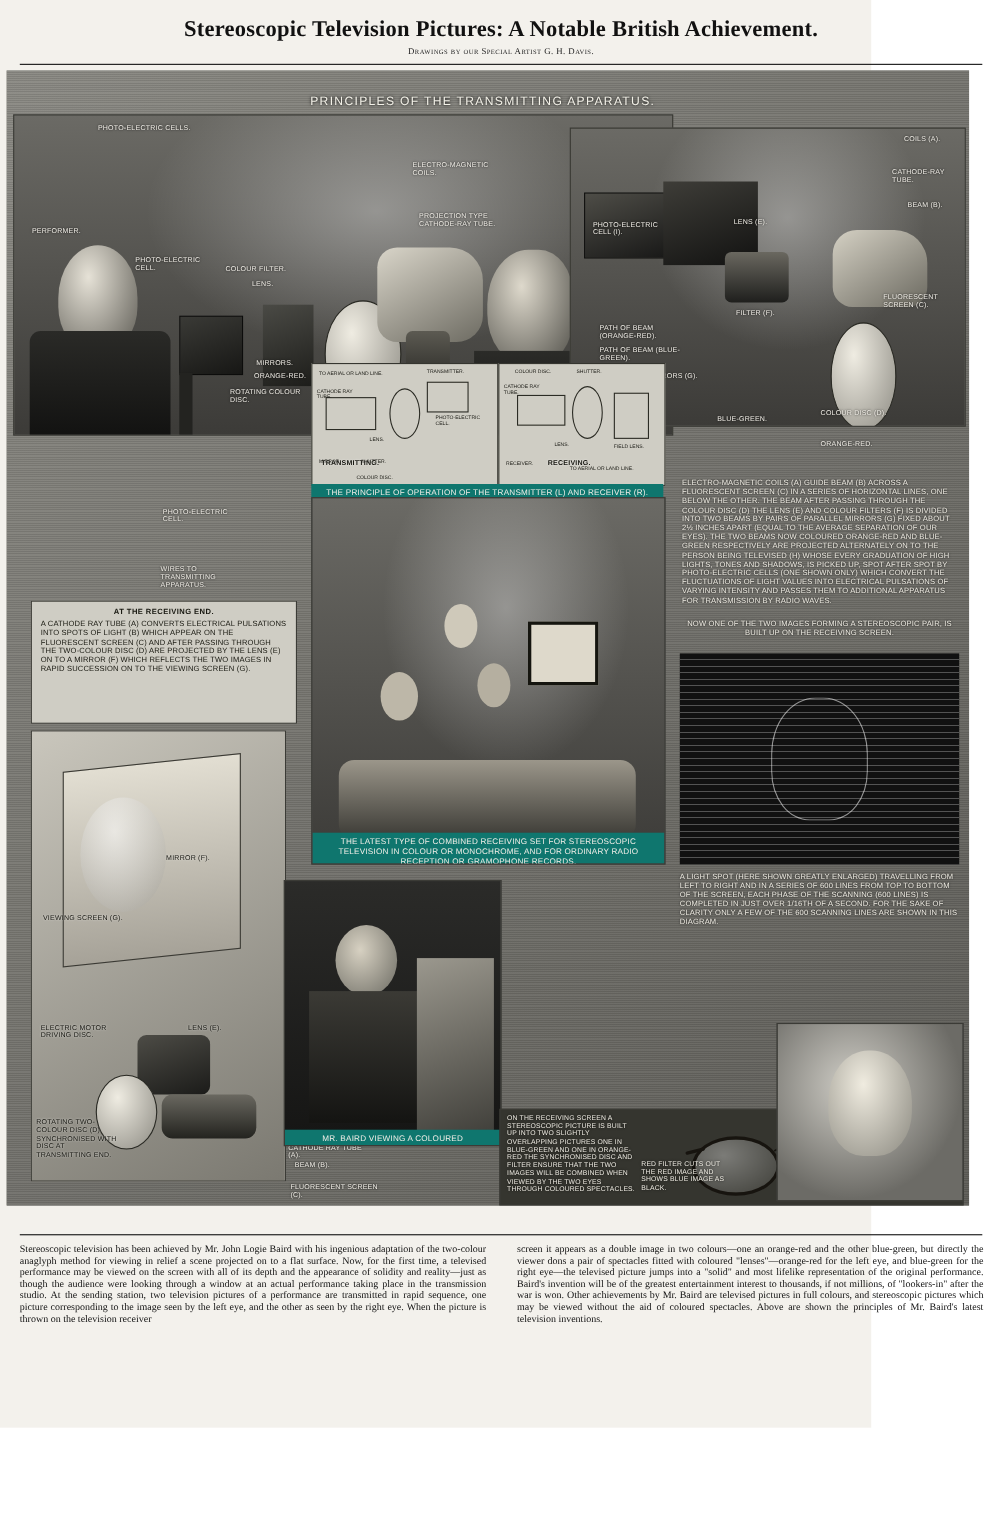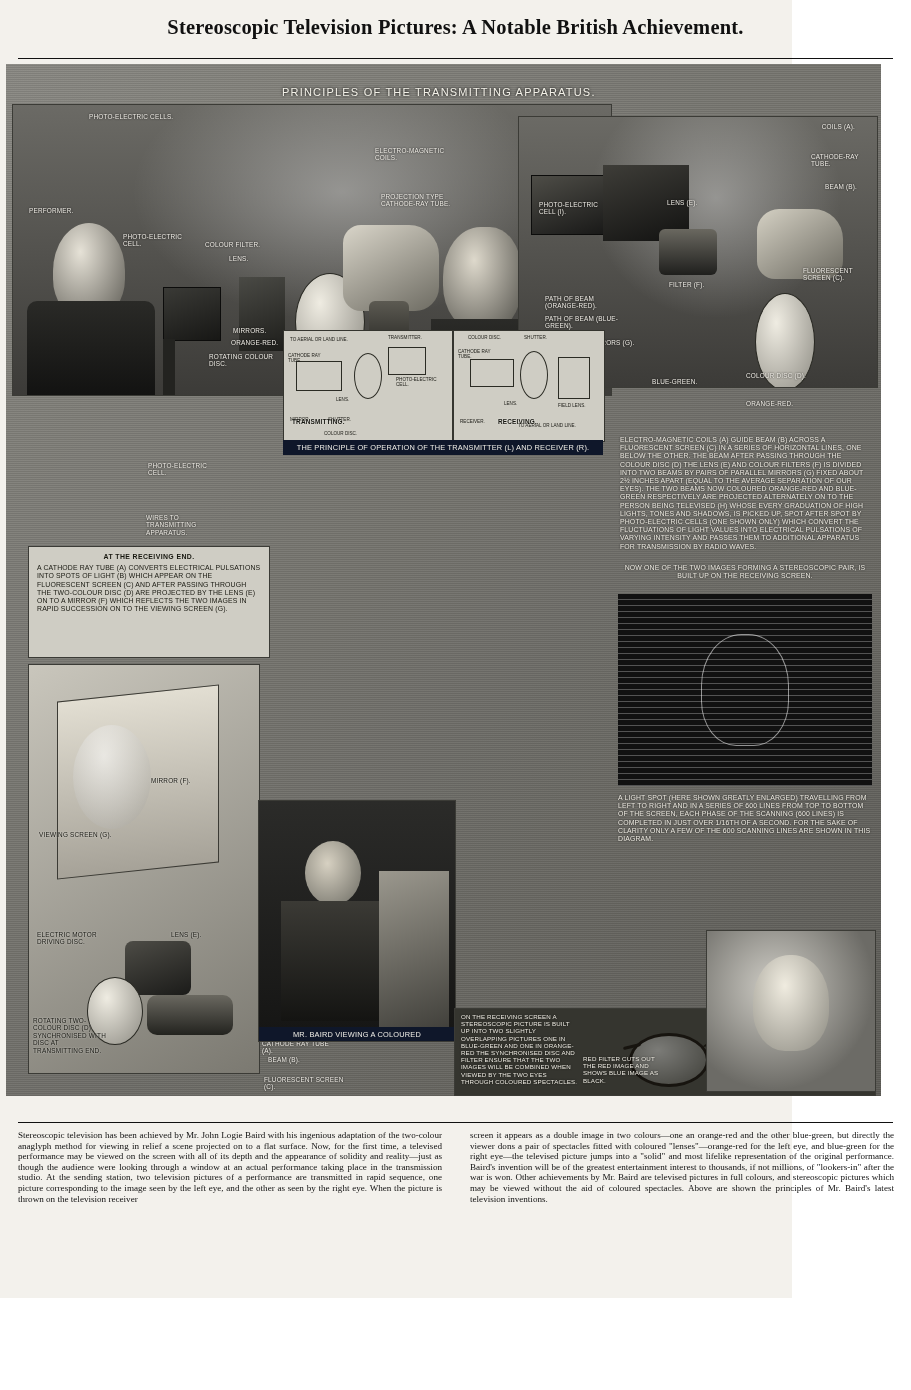--- a/index.html
+++ b/index.html
@@ -32,21 +32,21 @@
   .ph{position:absolute;inset:0;}
   .ph.grain{background:
       repeating-linear-gradient(0deg, rgba(0,0,0,.08) 0 1px, rgba(255,255,255,.03) 1px 2px),
       linear-gradient(135deg,#8b8a84,#5e5d58);}
   .ph.soft{background:radial-gradient(ellipse at 40% 35%, #cfcdc6, #6c6b66 70%);}
   .ph.studio{background:
       radial-gradient(ellipse at 55% 30%, rgba(255,255,255,.35), rgba(0,0,0,0) 45%),
       linear-gradient(180deg,#6b6a65 0%,#3c3b38 100%);}
   .ph.vdark{background:linear-gradient(180deg,#2b2b29,#151514);}
 
-  .capbar{position:absolute;left:0;right:0;bottom:0;background:#0f172a;color:#f0eee7;
+  .capbar{position:absolute;left:0;right:0;bottom:0;background:#0f766e;color:#f0eee7;
           font-family:"Liberation Sans",sans-serif;font-size:7.4px;line-height:9.2px;
           letter-spacing:.2px;text-align:center;padding:3px 4px;box-sizing:border-box;}
 
   .lbl{position:absolute;font-family:"Liberation Sans",sans-serif;font-size:6.4px;
        line-height:7.4px;letter-spacing:.2px;color:#f2efe8;text-shadow:0 0 2px rgba(0,0,0,.9);}
   .lbl.dk{color:#15150f;text-shadow:0 0 2px rgba(255,255,255,.7);}
   .lbl.r{text-align:right;}
 
   .headbanner{position:absolute;font-family:"Liberation Sans",sans-serif;
        color:#f3f1e8;font-size:11px;letter-spacing:1.2px;text-shadow:0 0 3px #000;}
@@ -90,20 +90,21 @@
   .footer{position:absolute;left:0;top:1298px;width:911px;height:92px;background:#ffffff;}
 </style>
 </head>
 <body>
 
 <div class="page">
 
   <div class="sheet">
 
     <div class="title">Stereoscopic Television Pictures: A Notable British Achievement.</div>
+    <div class="subtitle">Drawings by our Special Artist G. H. Davis.</div>
     <div class="ruleTop"></div>
 
     <div class="plate">
       <div class="ph grain"></div>
 
       <div class="headbanner" style="left:276px;top:22px;">PRINCIPLES OF THE TRANSMITTING APPARATUS.</div>
 
       <div class="panel dark" style="left:6px;top:40px;width:598px;height:290px;">
         <div class="ph studio"></div>
 
@@ -192,20 +193,29 @@
 
       <div class="txtblock on-dark" style="left:614px;top:372px;width:250px;">ELECTRO-MAGNETIC COILS (A) GUIDE BEAM (B) ACROSS A FLUORESCENT SCREEN (C) IN A SERIES OF HORIZONTAL LINES, ONE BELOW THE OTHER. THE BEAM AFTER PASSING THROUGH THE COLOUR DISC (D) THE LENS (E) AND COLOUR FILTERS (F) IS DIVIDED INTO TWO BEAMS BY PAIRS OF PARALLEL MIRRORS (G) FIXED ABOUT 2½ INCHES APART (EQUAL TO THE AVERAGE SEPARATION OF OUR EYES). THE TWO BEAMS NOW COLOURED ORANGE-RED AND BLUE-GREEN RESPECTIVELY ARE PROJECTED ALTERNATELY ON TO THE PERSON BEING TELEVISED (H) WHOSE EVERY GRADUATION OF HIGH LIGHTS, TONES AND SHADOWS, IS PICKED UP, SPOT AFTER SPOT BY PHOTO-ELECTRIC CELLS (ONE SHOWN ONLY) WHICH CONVERT THE FLUCTUATIONS OF LIGHT VALUES INTO ELECTRICAL PULSATIONS OF VARYING INTENSITY AND PASSES THEM TO ADDITIONAL APPARATUS FOR TRANSMISSION BY RADIO WAVES.</div>
 
       <div class="panel light" style="left:22px;top:482px;width:240px;height:110px;background:#cfcdc4;">
         <div class="txtblock" style="left:8px;top:6px;width:224px;">
           <span class="hd">AT THE RECEIVING END.</span>
           <span>A CATHODE RAY TUBE (A) CONVERTS ELECTRICAL PULSATIONS INTO SPOTS OF LIGHT (B) WHICH APPEAR ON THE FLUORESCENT SCREEN (C) AND AFTER PASSING THROUGH THE TWO-COLOUR DISC (D) ARE PROJECTED BY THE LENS (E) ON TO A MIRROR (F) WHICH REFLECTS THE TWO IMAGES IN RAPID SUCCESSION ON TO THE VIEWING SCREEN (G).</span>
         </div>
       </div>
 
+      <div class="panel darker" style="left:277px;top:388px;width:320px;height:332px;">
+        <div class="ph studio"></div>
+        <div style="position:absolute;left:196px;top:112px;width:58px;height:52px;background:#ded9cb;border:3px solid #15150f;"></div>
+        <div style="position:absolute;left:120px;top:96px;width:30px;height:40px;border-radius:50%;background:#cfc9ba;"></div>
+        <div style="position:absolute;left:62px;top:158px;width:34px;height:44px;border-radius:50%;background:#bdb7a8;"></div>
+        <div style="position:absolute;left:150px;top:150px;width:30px;height:40px;border-radius:50%;background:#b5afa0;"></div>
+        <div style="position:absolute;left:24px;top:238px;width:270px;height:72px;background:linear-gradient(180deg,#9b968a,#3a3934);border-radius:14px;"></div>
+        <div class="capbar" style="height:28px;">THE LATEST TYPE OF COMBINED RECEIVING SET FOR STEREOSCOPIC TELEVISION IN COLOUR OR MONOCHROME, AND FOR ORDINARY RADIO RECEPTION OR GRAMOPHONE RECORDS.</div>
+      </div>
 
       <div class="txtblock on-dark" style="left:612px;top:500px;width:254px;text-align:center;">NOW ONE OF THE TWO IMAGES FORMING A STEREOSCOPIC PAIR, IS BUILT UP ON THE RECEIVING SCREEN.</div>
       <div class="scanbox" style="left:612px;top:530px;width:254px;height:192px;">
         <div class="scanhead"></div>
         <div class="scanlines"></div>
       </div>
       <div class="txtblock on-dark" style="left:612px;top:730px;width:254px;">A LIGHT SPOT (HERE SHOWN GREATLY ENLARGED) TRAVELLING FROM LEFT TO RIGHT AND IN A SERIES OF 600 LINES FROM TOP TO BOTTOM OF THE SCREEN, EACH PHASE OF THE SCANNING (600 LINES) IS COMPLETED IN JUST OVER 1/16TH OF A SECOND. FOR THE SAKE OF CLARITY ONLY A FEW OF THE 600 SCANNING LINES ARE SHOWN IN THIS DIAGRAM.</div>
 
       <div class="panel" style="left:22px;top:600px;width:230px;height:408px;background:#b8b5ac;">
         <div style="position:absolute;inset:0;background:linear-gradient(150deg,#c9c6bc,#7b7971);"></div>

